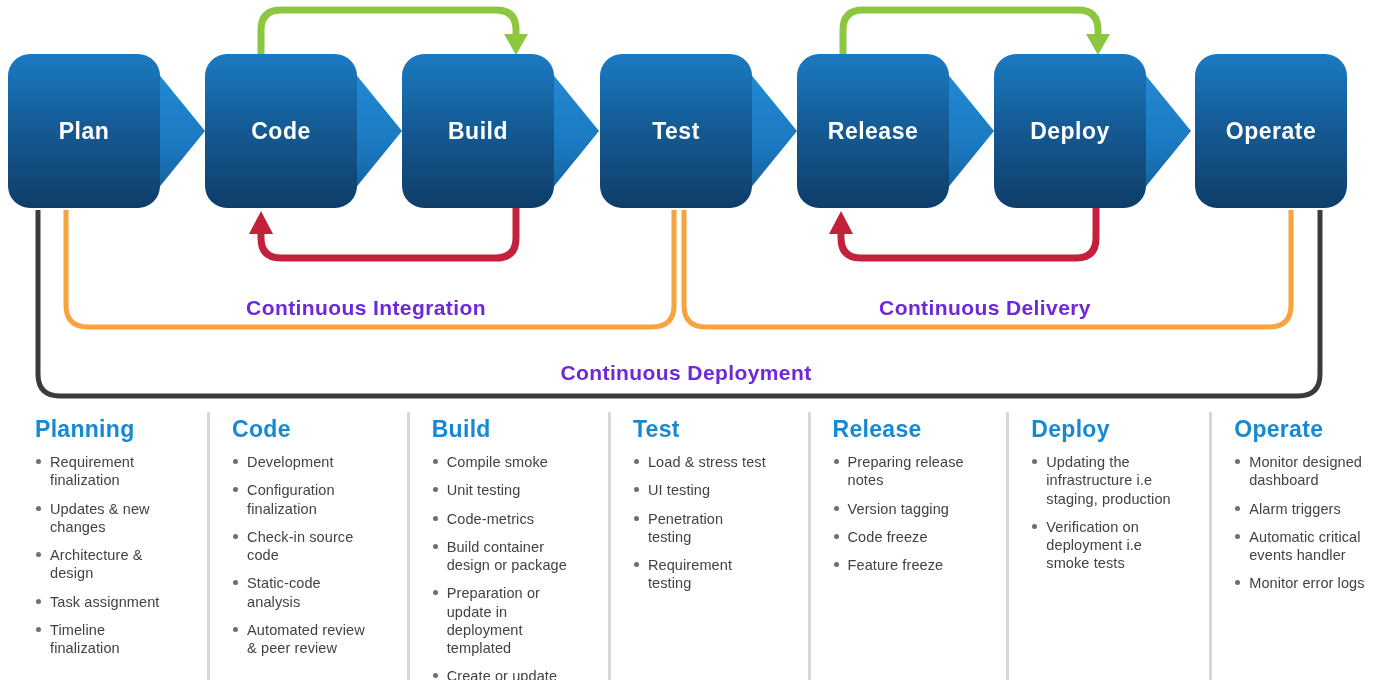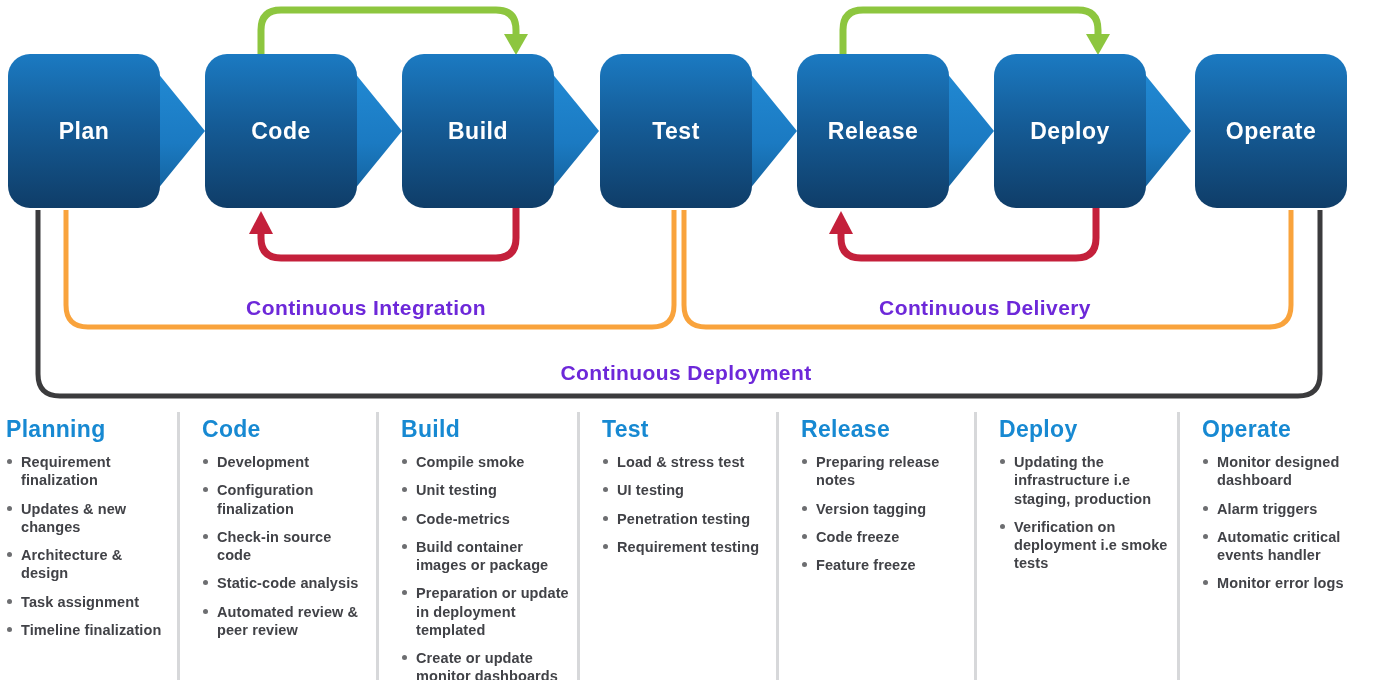--- a/index.html
+++ b/index.html
@@ -39,21 +39,21 @@
   }
   #label-ci{left:176px;top:296px;}
   #label-cd{left:795px;top:296px;}
   #label-cdep{left:496px;top:361px;}
 
   
   .columns{
     position:absolute;top:412px;left:0;width:1398px;height:268px;
     display:flex;
   }
-  .col{box-sizing:border-box;padding:4px 8px 0 6px;}
+  .col{box-sizing:border-box;padding:4px 8px 0 6px;margin-left:29px;}
   .col + .col{border-left:3px solid #d7d8da;padding-left:22px;}
   .col-1{width:177px;}
   .col-2{width:199px;}
   .col-3{width:201px;}
   .col-4{width:199px;}
   .col-5{width:198px;}
   .col-6{width:203px;}
   .col-7{width:221px;}
   .col-title{
     margin:0 0 10px 0;
@@ -61,21 +61,21 @@
   }
   .col-list{
     list-style:none;margin:0;padding:0;
   }
   .col-list li{
     position:relative;
     padding-left:15px;
     margin-bottom:10px;
     color:#414247;
     font-size:14.5px;
-    font-weight:bold;
+    font-weight:normal;
     line-height:1.26;
     letter-spacing:0.1px;
   }
   .col-list li::before{
     content:"";
     position:absolute;left:1px;top:6px;
     width:5px;height:5px;border-radius:50%;
     background:#6d6e71;
   }
 </style>
@@ -187,21 +187,21 @@
         <li>Static-code analysis</li>
         <li>Automated review &amp; peer review</li>
       </ul>
   </section>
   <section class="col col-3">
     <h3 class="col-title">Build</h3>
     <ul class="col-list">
         <li>Compile smoke</li>
         <li>Unit testing</li>
         <li>Code-metrics</li>
-        <li>Build container images or package</li>
+        <li>Build container design or package</li>
         <li>Preparation or update in deployment templated</li>
         <li>Create or update monitor dashboards</li>
       </ul>
   </section>
   <section class="col col-4">
     <h3 class="col-title">Test</h3>
     <ul class="col-list">
         <li>Load &amp; stress test</li>
         <li>UI testing</li>
         <li>Penetration testing</li>

